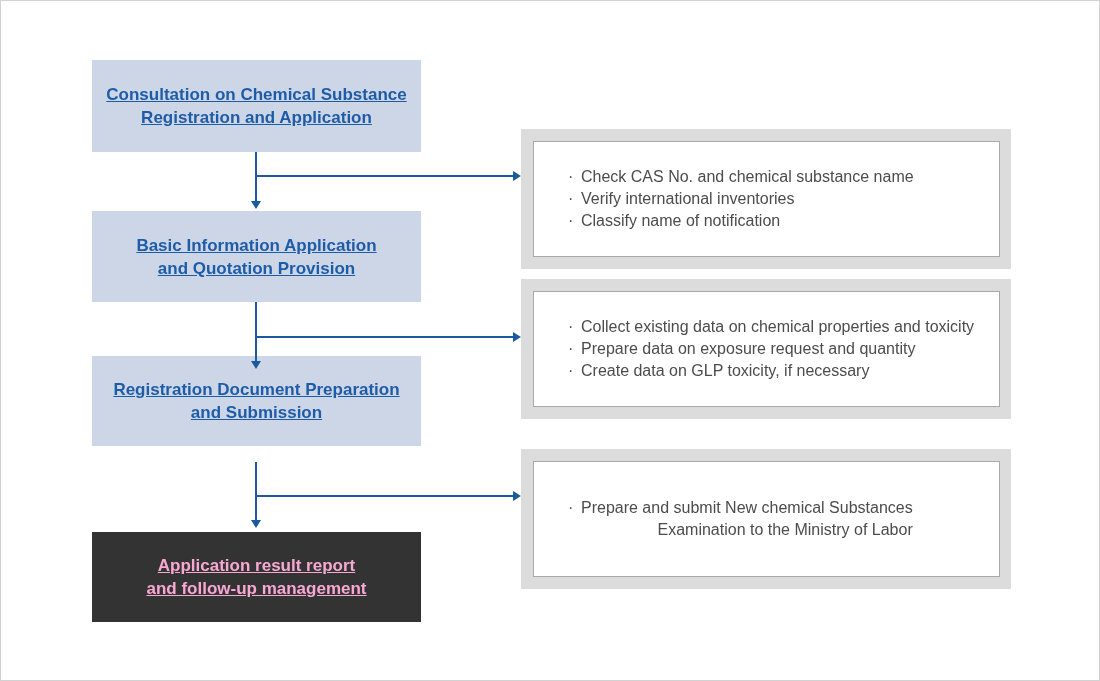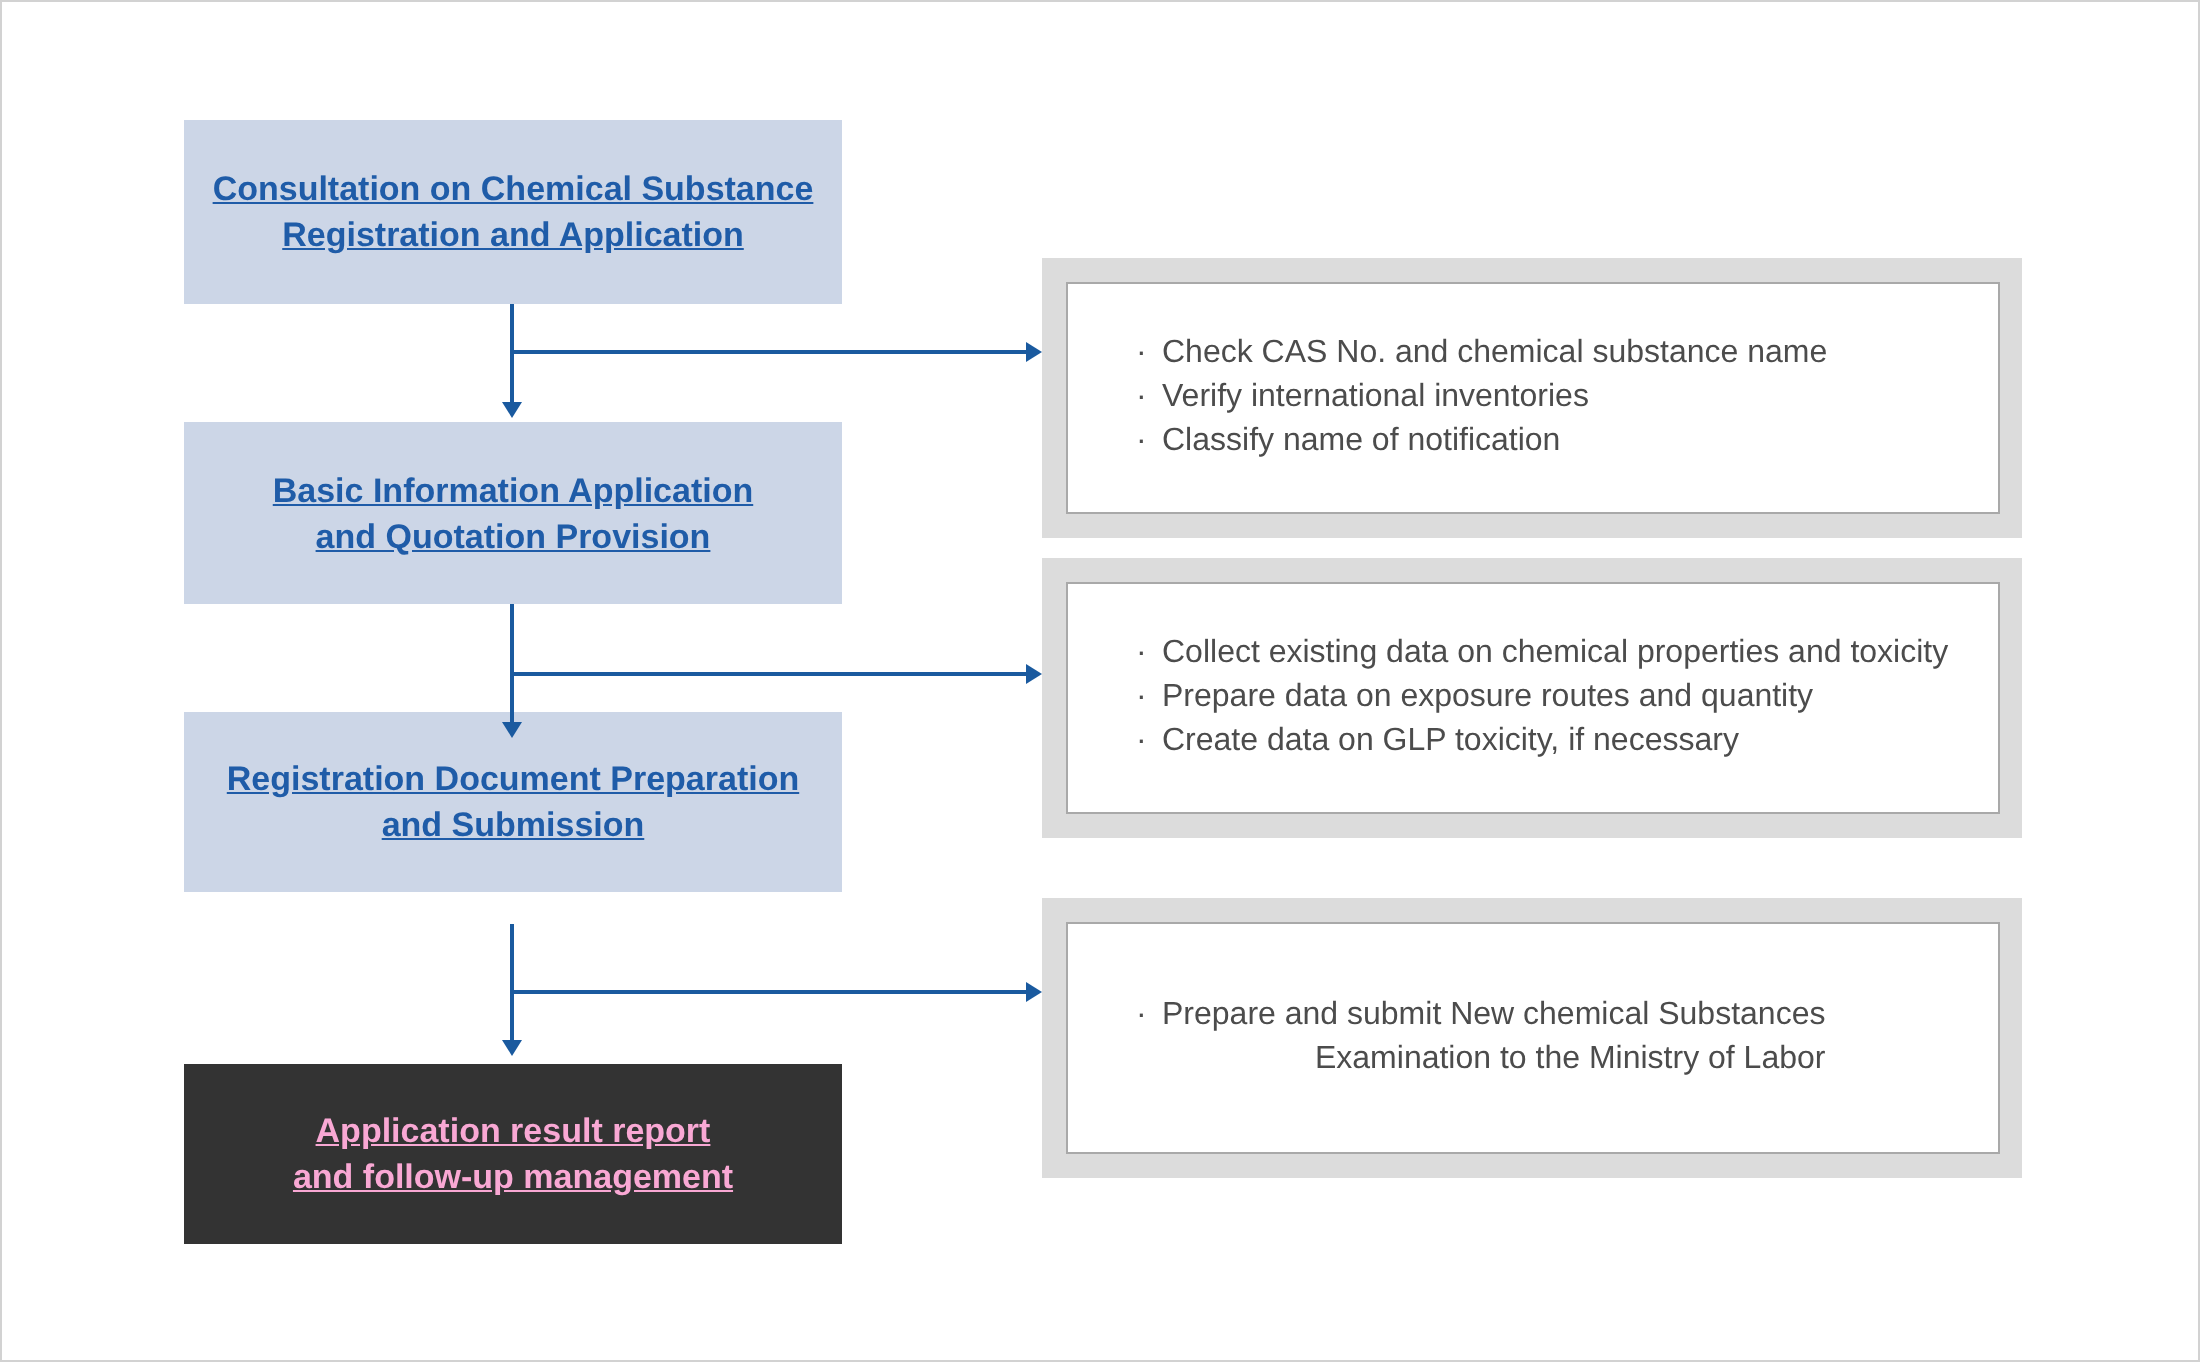--- a/index.html
+++ b/index.html
@@ -179,21 +179,21 @@
     </div>
   </div>
 
   <div class="detail detail-2">
     <div class="detail-inner">
       <ul>
         <li>
           <span>Collect existing data on chemical properties and toxicity</span>
         </li>
         <li>
-          <span>Prepare data on exposure routes and quantity</span>
+          <span>Prepare data on exposure request and quantity</span>
         </li>
         <li>
           <span>Create data on GLP toxicity, if necessary</span>
         </li>
       </ul>
     </div>
   </div>
 
   <div class="detail detail-3">
     <div class="detail-inner">

